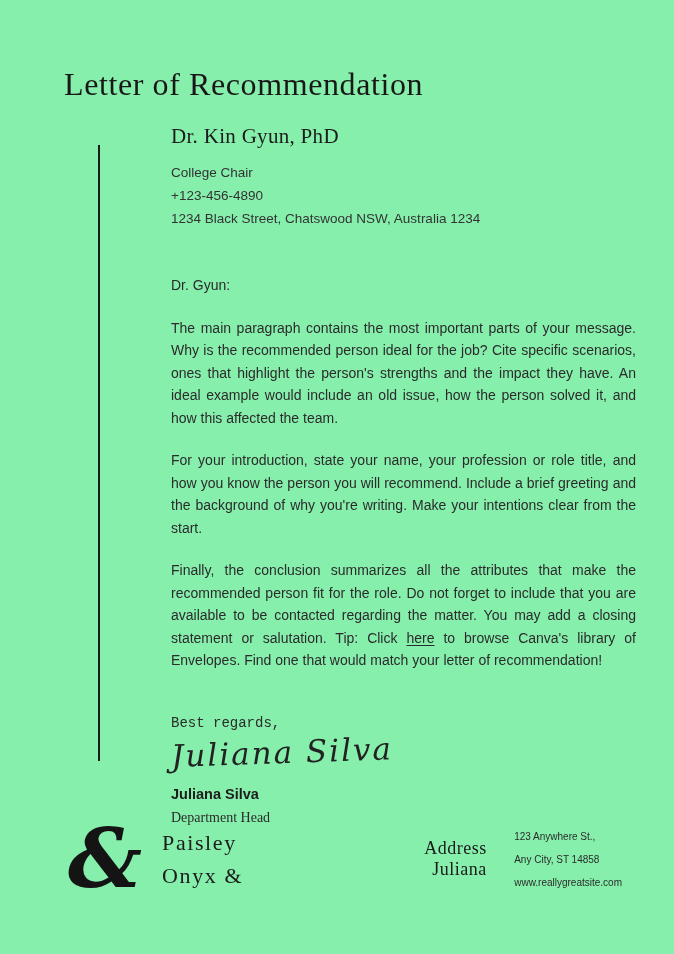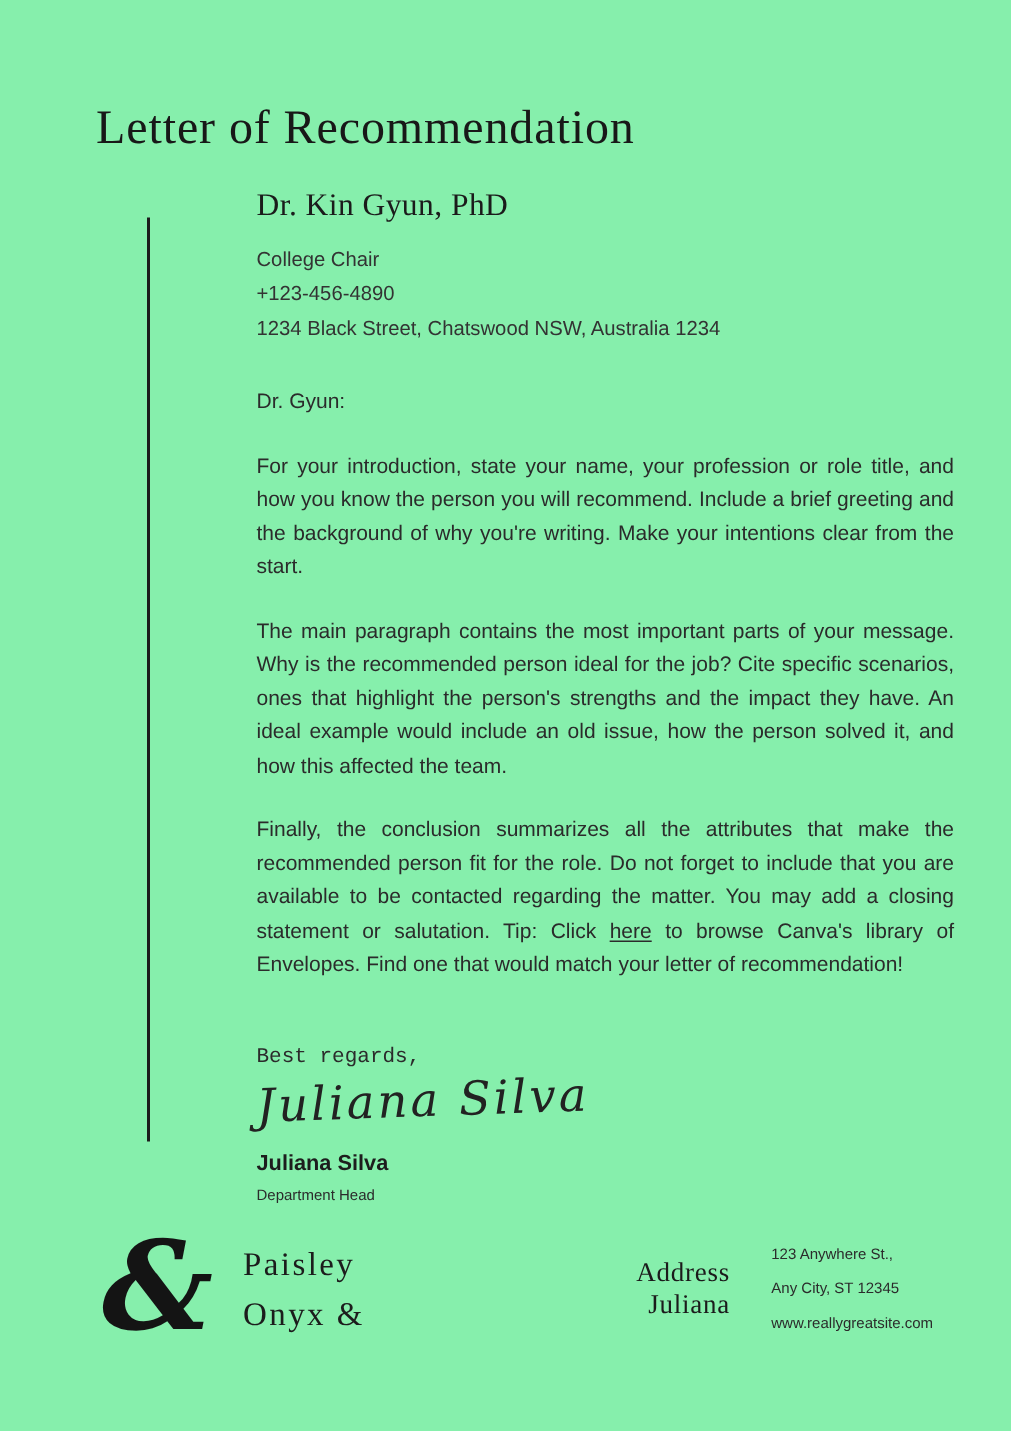--- a/index.html
+++ b/index.html
@@ -47,21 +47,21 @@
     letter-spacing: 0.3px;
     color: #1b1b1b;
   }
   .recipient-details { margin-top: 12px; }
   .recipient-line {
     font-size: 13.5px;
     line-height: 23px;
     color: #333333;
   }
   .salutation {
-    margin-top: 26px;
+    margin-top: 44px;
     font-size: 14px;
     line-height: 22.5px;
     color: #2b2b2b;
   }
   .para {
     margin-top: 20px;
     font-size: 14px;
     line-height: 22.5px;
     text-align: justify;
     color: #2b2b2b;
@@ -90,22 +90,23 @@
     transform-origin: left center;
   }
   .signer-name {
     margin-top: 12px;
     font-size: 14.5px;
     font-weight: bold;
     color: #1d1d1d;
   }
   .signer-title {
     margin-top: 8px;
-    font-size: 10px;
-    color: #2b2b2b;
+    font-size: 14px;
+    color: #2b2b2b;
+    font-family: Liberation Serif, serif;
   }
   .footer {
     position: absolute;
     left: 68px;
     right: 52px;
     top: 818px;
     height: 82px;
     display: flex;
     justify-content: space-between;
     align-items: center;
@@ -170,23 +171,23 @@
     <div class="recipient-name">Dr. Kin Gyun, PhD</div>
 
     <div class="recipient-details">
       <div class="recipient-line">College Chair</div>
       <div class="recipient-line">+123-456-4890</div>
       <div class="recipient-line">1234 Black Street, Chatswood NSW, Australia 1234</div>
     </div>
 
     <div class="salutation">Dr. Gyun:</div>
 
+    <p class="para">The main paragraph contains the most important parts of your message. Why is the recommended person ideal for the job? Cite specific scenarios, ones that highlight the person's strengths and the impact they have. An ideal example would include an old issue, how the person solved it, and how this affected the team.</p>
+
     <p class="para">For your introduction, state your name, your profession or role title, and how you know the person you will recommend. Include a brief greeting and the background of why you're writing. Make your intentions clear from the start.</p>
-
-    <p class="para">The main paragraph contains the most important parts of your message. Why is the recommended person ideal for the job? Cite specific scenarios, ones that highlight the person's strengths and the impact they have. An ideal example would include an old issue, how the person solved it, and how this affected the team.</p>
 
     <p class="para"><span>Finally, the conclusion summarizes all the attributes that make the recommended person fit for the role. Do not forget to include that you are available to be contacted regarding the matter. You may add a closing statement or salutation. Tip: Click </span><span class="inline-link">here</span><span> to browse Canva's library of Envelopes. Find one that would match your letter of recommendation!</span></p>
 
     <div class="sign-off">Best regards,</div>
 
     <div class="signature">Juliana Silva</div>
 
     <div class="signer-name">Juliana Silva</div>
 
     <div class="signer-title">Department Head</div>
@@ -204,20 +205,20 @@
     </div>
 
     <div class="contact">
       <div class="contact-labels">
         <div>Address</div>
         <div>Juliana</div>
       </div>
       <div class="contact-divider"></div>
       <div class="contact-values">
         <div>123 Anywhere St.,</div>
-        <div>Any City, ST 12345</div>
+        <div>Any City, ST 14858</div>
         <div>www.reallygreatsite.com</div>
       </div>
     </div>
 
   </div>
 
 </div>
 
 </body></html>

